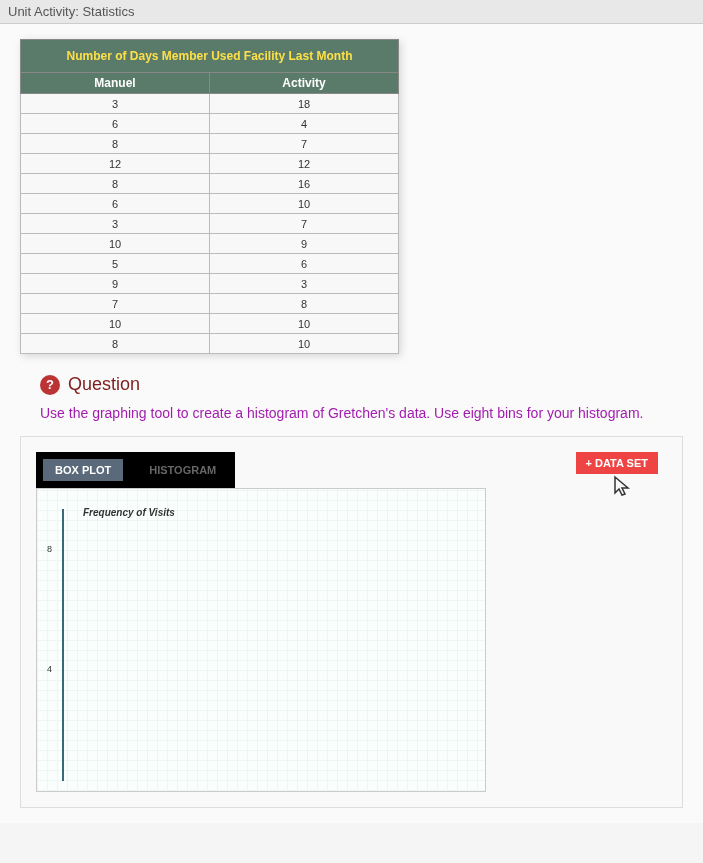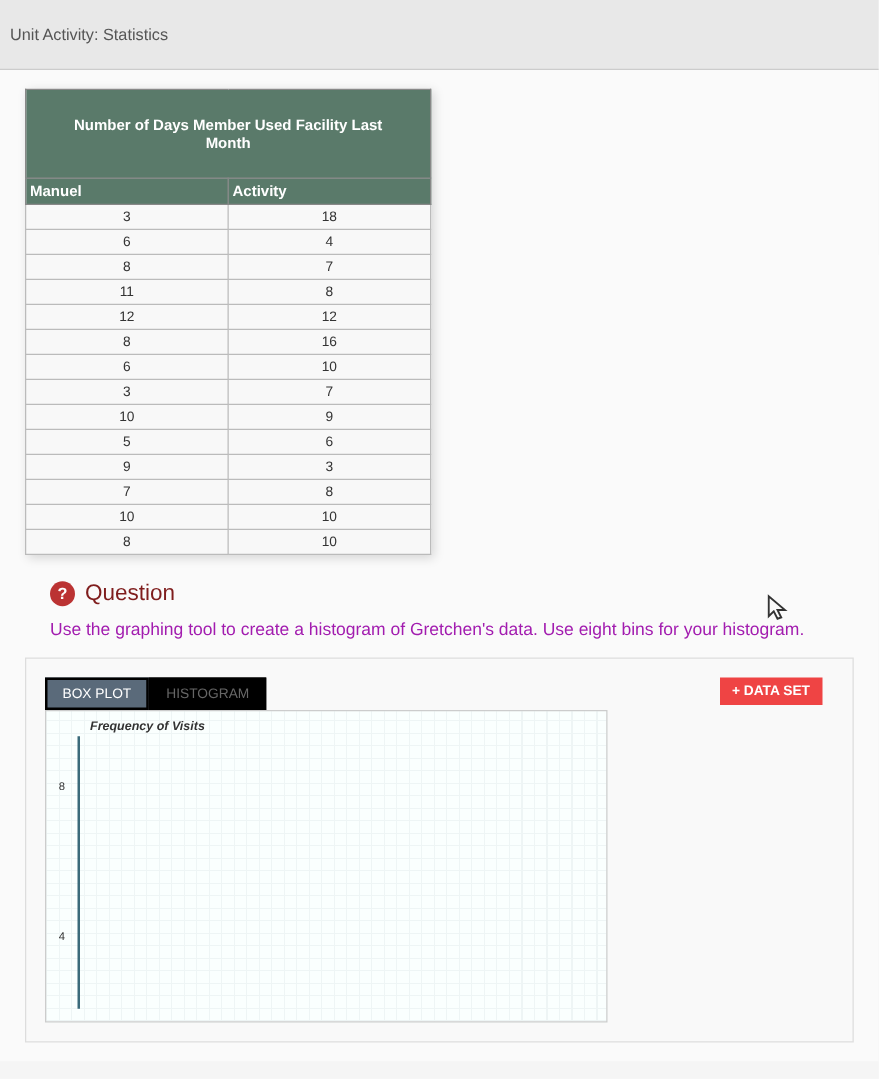--- a/index.html
+++ b/index.html
@@ -5,52 +5,53 @@
     * { box-sizing: border-box; margin: 0; padding: 0; }
     body {
       font-family: Arial, sans-serif;
       background: #f5f5f5;
       width: 703px;
       height: 863px;
       overflow: hidden;
     }
     .header-bar {
       background: #e8e8e8;
-      padding: 20px 8px;
+      padding: 4px 8px;
       font-size: 13px;
       color: #555;
       border-bottom: 1px solid #ccc;
     }
     .content {
       padding: 15px 20px;
       background: #fafafa;
     }
     .data-table {
       border-collapse: collapse;
       background: white;
       box-shadow: 2px 2px 8px rgba(0,0,0,0.15);
       margin-bottom: 20px;
     }
     .table-title {
       background: #5a7a6a;
-      color: #ffffff;
+      color: #fde047;
       font-size: 12px;
       font-weight: bold;
       text-align: center;
-      padding: 21px;
+      padding: 9px;
       border: 1px solid #888;
     }
     .col-header {
       background: #5a7a6a;
       color: white;
       font-size: 12px;
       font-weight: bold;
+      text-align: center;
       padding: 3px;
       border: 1px solid #888;
-      width: 162px;
+      width: 189px;
     }
     .data-cell {
       border: 1px solid #bbb;
       text-align: center;
       font-size: 11px;
       padding: 3px;
       height: 20px;
       color: #333;
       background: #f8f8f8;
     }
@@ -98,40 +99,40 @@
     .chart-panel {
       flex: 0 0 450px;
     }
     .tabs {
       display: flex;
       margin-bottom: 0;
     }
     .tab {
       padding: 5px 12px;
       font-size: 11px;
-      font-weight: normal;
-      border: 2px solid #000000;
+      font-weight: bold;
+      border: 7px solid #000000;
       cursor: pointer;
     }
     .tab-active {
       background: #5a6a7a;
       color: white;
     }
     .tab-inactive {
       background: #000000;
       color: #666;
     }
     .chart-box {
       border: 1px solid #ccc;
       background: repeating-linear-gradient(0deg, #eef5f5, #eef5f5 1px, transparent 1px, transparent 10px),
                   repeating-linear-gradient(90deg, #eef5f5, #eef5f5 1px, transparent 1px, transparent 10px),
                   #fafffe;
-      height: 250px;
+      height: 304px;
       position: relative;
-      padding: 5px;
+      padding: 16px;
     }
     .chart-axis-label {
       font-size: 10px;
       font-style: italic;
       color: #333;
       font-weight: bold;
       margin: 2px 0 0 30px;
     }
     .y-axis {
       position: absolute;
@@ -190,24 +191,20 @@
           <td class="data-cell">3</td>
           <td class="data-cell">18</td>
         </tr>
     <tr>
           <td class="data-cell">6</td>
           <td class="data-cell">4</td>
         </tr>
     <tr>
           <td class="data-cell">8</td>
           <td class="data-cell">7</td>
-        </tr>
-    <tr>
-          <td class="data-cell">11</td>
-          <td class="data-cell">8</td>
         </tr>
     <tr>
           <td class="data-cell">12</td>
           <td class="data-cell">12</td>
         </tr>
     <tr>
           <td class="data-cell">8</td>
           <td class="data-cell">16</td>
         </tr>
     <tr>

